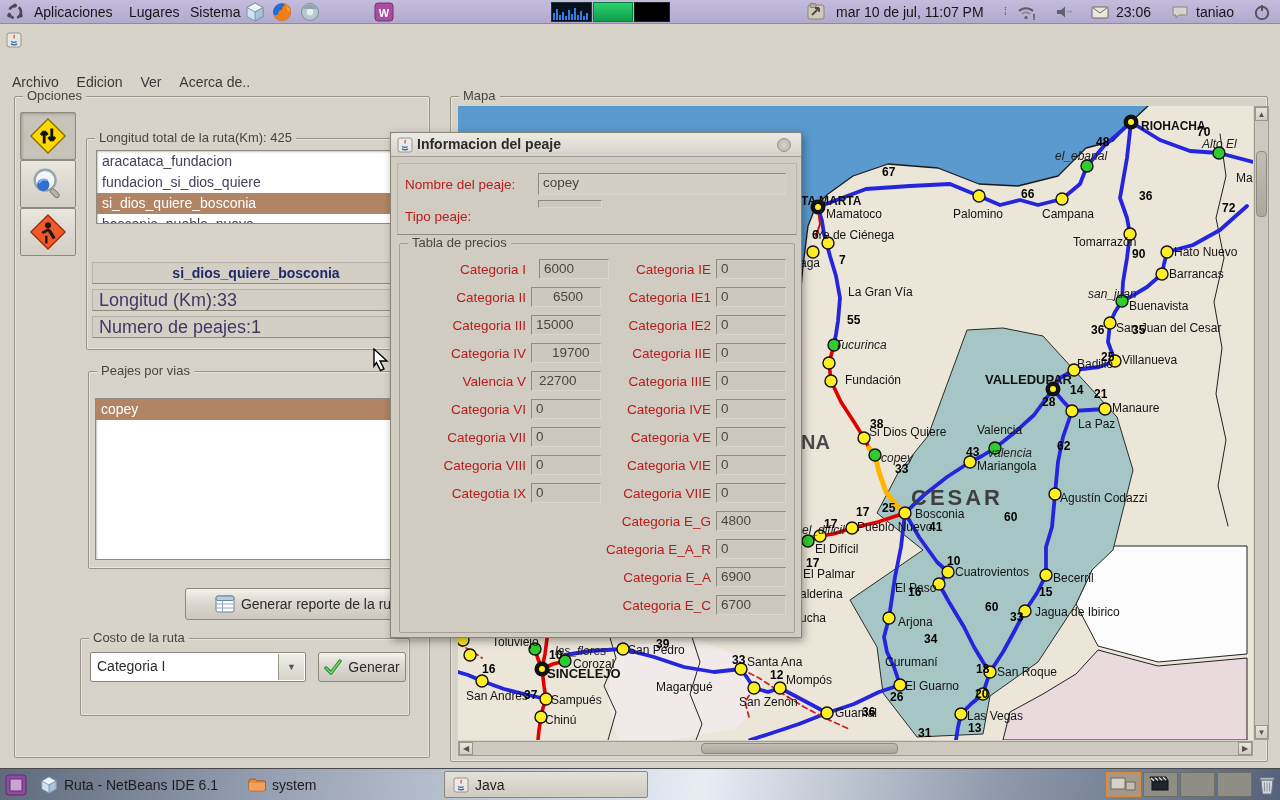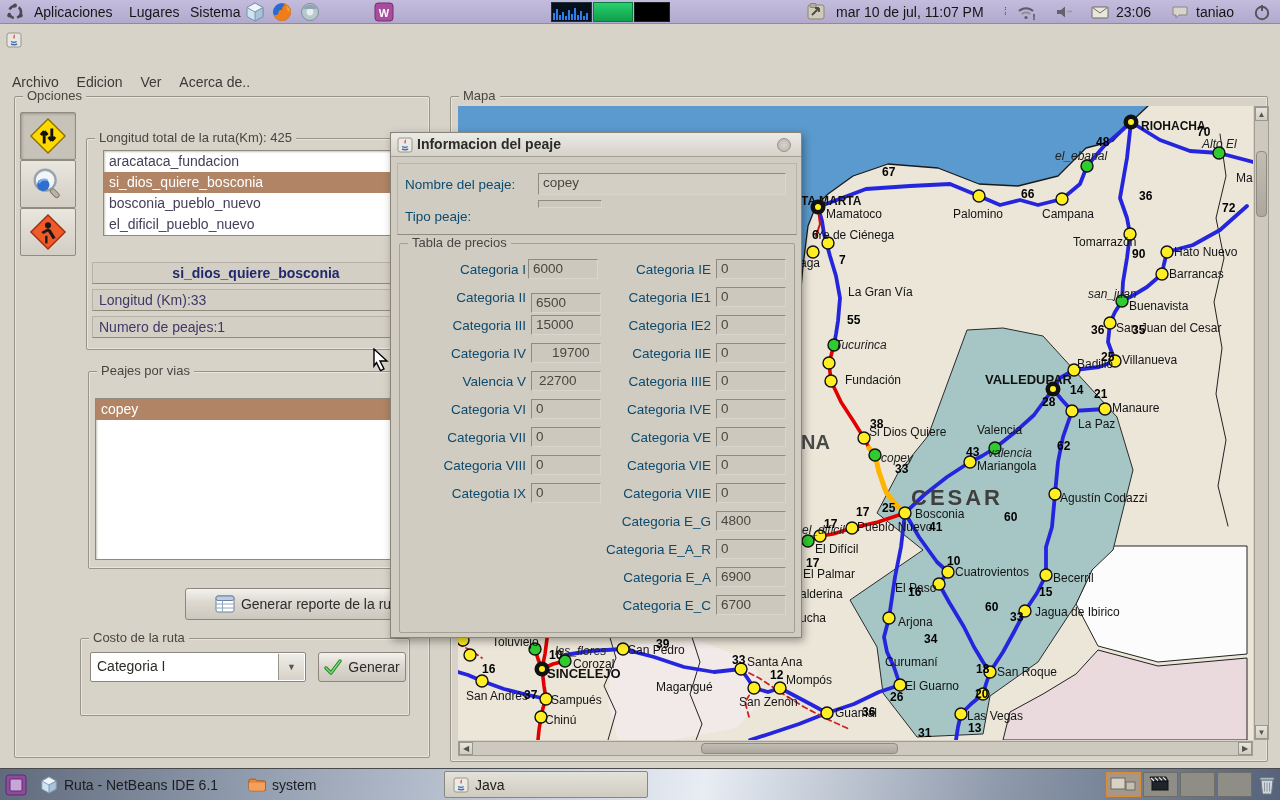--- a/index.html
+++ b/index.html
@@ -30,21 +30,21 @@
     display:flex; align-items:center; justify-content:center; }
   .toolbtn.pressed { background:#c7c3b9; box-shadow:inset 1px 1px 3px #9a968c; }
 
   
   .listbox { position:absolute; background:#fff; border:1px solid #8f8b80;
     box-shadow:inset 1px 1px 2px #c9c5bb; overflow:hidden; }
   .litem { height:21px; line-height:21px; padding-left:5px; font-size:14px; color:#44405a; white-space:nowrap; }
   .litem.sel { background:#b08465; color:#fff; }
 
   .infobar { position:absolute; height:22px; line-height:20px; background:#d3cfc5;
-    border:1px solid #b7b3a9; border-bottom-color:#8f8b80; font-size:14px; color:#3e3866;
+    border:1px solid #b7b3a9; border-bottom-color:#8f8b80; font-size:18px; color:#3e3866;
     padding-left:6px; white-space:nowrap; }
   .infobar.boldbar { text-align:center; font-weight:bold; color:#20296b; font-size:14px; padding-left:0; }
 
   .gbutton { position:absolute; background:linear-gradient(#f4f2ee,#dcd8d0 45%,#ccc8be);
     border:1px solid #8b877c; border-radius:3px; font-size:14px; color:#2e2c28;
     display:flex; align-items:center; justify-content:center; gap:6px; white-space:nowrap; overflow:hidden; }
 
   .combo { position:absolute; background:#fff; border:1px solid #8b877c; border-radius:2px; }
   .combo .cval { position:absolute; left:6px; top:5px; font-size:14px; color:#2e2c28; }
   .combo .cbtn { position:absolute; right:1px; top:1px; bottom:1px; width:26px;
@@ -56,21 +56,21 @@
     border:1px solid #8a8478; box-shadow:2px 3px 8px rgba(0,0,0,.35); z-index:50; }
   #dtitle { position:absolute; left:0; top:0; right:0; height:24px;
     background:linear-gradient(#eceae5,#d5d2ca); border-bottom:1px solid #a5a095;
     border-radius:3px 3px 0 0; }
   #dtitle .ttext { position:absolute; left:26px; top:3px; font-size:14px; font-weight:bold; color:#2d2b27; }
   .circlebtn { position:absolute; right:10px; top:5px; width:14px; height:14px; border-radius:50%;
     background:radial-gradient(#d8d5cd,#b5b1a7); border:1px solid #979286; }
   .dfield { position:absolute; background:#ccc8be; border:1px solid #8f8b80;
     border-bottom-color:#d9d6cd; border-right-color:#d9d6cd;
     font-size:13.5px; color:#4a463e; padding:1px 0 0 4px; white-space:nowrap; overflow:hidden; }
-  .dlabel { position:absolute; font-size:13.5px; color:#0c4a6e; white-space:nowrap; }
+  .dlabel { position:absolute; font-size:13.5px; color:#b91c1c; white-space:nowrap; }
   .dlabel.r { text-align:right; }
   .sect { position:absolute; border:1px solid #b9b5ab; border-bottom-color:#8f8b80; }
 
   
   #mapview { left:458px; top:106px; width:795px; height:634px; overflow:hidden; background:#e5e5e5; }
   svg text { font-family:"Liberation Sans", sans-serif; }
   .ml-c { font-size:12px; fill:#141414; }
   .ml-b { font-size:12px; font-weight:bold; fill:#101010; }
   .ml-B { font-size:13px; font-weight:bold; fill:#101010; }
   .ml-i { font-size:12px; font-style:italic; fill:#222; }
@@ -245,22 +245,23 @@
     <polygon points="20,2 38,20 20,38 2,20" fill="#f05a28" stroke="#9c2f10" stroke-width="1.5"></polygon>
     <circle cx="20" cy="13" r="3.2" fill="#1a1a1a"></circle>
     <path d="M20 16l-7 4 2 2 5-2.5 5 8 3-1.5-5-8z" fill="#1a1a1a"></path>
       <rect x="17" y="24" width="2.5" height="8" fill="#1a1a1a"></rect>
   </svg>
 </div>
 
 <div class="group abs" style="left:86px;top:138px;width:340px;height:212px;">
   <span class="glabel" style="background:#d7d3c9;">Longitud total de la ruta(Km): 425</span>
 </div>
-<div class="listbox abs" style="left:103px;top:150px;width:328px;height:86px;">
+<div class="listbox abs" style="left:96px;top:150px;width:328px;height:74px;">
   <div class="litem">aracataca_fundacion</div>
+  <div class="litem">fundacion_si_dios_quiere</div>
   <div class="litem sel">si_dios_quiere_bosconia</div>
   <div class="litem">bosconia_pueblo_nuevo</div>
   <div class="litem">el_dificil_pueblo_nuevo</div>
 </div>
 <div class="infobar boldbar abs" style="left:92px;top:262px;width:328px;">si_dios_quiere_bosconia</div>
 <div class="infobar abs" style="left:92px;top:289px;width:328px;">Longitud (Km):33</div>
 <div class="infobar abs" style="left:92px;top:316px;width:328px;">Numero de peajes:1</div>
 
 <div class="group abs" style="left:88px;top:371px;width:336px;height:198px;">
   <span class="glabel">Peajes por vias</span>
@@ -527,23 +528,23 @@
   <span class="dlabel" style="left:14px;top:44px;">Nombre del peaje:</span>
   <div class="dfield" style="left:147px;top:40px;width:248px;height:22px;background:#d3cfc5;">copey</div>
   <div class="dfield" style="left:147px;top:67px;width:64px;height:8px;padding:0;"></div>
   <span class="dlabel" style="left:14px;top:76px;">Tipo peaje:</span>
 
   <div class="group" style="left:8px;top:110px;width:396px;height:390px;border-color:#a5a095;box-shadow:none;">
     <span class="glabel" style="background:#d0ccc2;">Tabla de precios</span>
   </div>
 
   <span class="dlabel r" style="left:15px;top:129px;width:120px;">Categoria I</span>
-  <div class="dfield" style="left:137px;top:126px;width:70px;height:20px;">6000</div>
+  <div class="dfield" style="left:148px;top:126px;width:70px;height:20px;">6000</div>
   <span class="dlabel r" style="left:15px;top:157px;width:120px;">Categoria II</span>
-  <div class="dfield" style="left:140px;top:160px;width:70px;height:20px;">6500</div>
+  <div class="dfield" style="left:140px;top:154px;width:70px;height:20px;text-align:center;">6500</div>
   <span class="dlabel r" style="left:15px;top:185px;width:120px;">Categoria III</span>
   <div class="dfield" style="left:140px;top:182px;width:70px;height:20px;">15000</div>
   <span class="dlabel r" style="left:15px;top:213px;width:120px;">Categoria IV</span>
   <div class="dfield" style="left:140px;top:210px;width:70px;height:20px;padding-left:20px;">19700</div>
   <span class="dlabel r" style="left:15px;top:241px;width:120px;">Valencia V</span>
   <div class="dfield" style="left:140px;top:238px;width:70px;height:20px;padding-left:7px;">22700</div>
   <span class="dlabel r" style="left:15px;top:269px;width:120px;">Categoria VI</span>
   <div class="dfield" style="left:140px;top:266px;width:70px;height:20px;">0</div>
   <span class="dlabel r" style="left:15px;top:297px;width:120px;">Categoria VII</span>
   <div class="dfield" style="left:140px;top:294px;width:70px;height:20px;">0</div>

